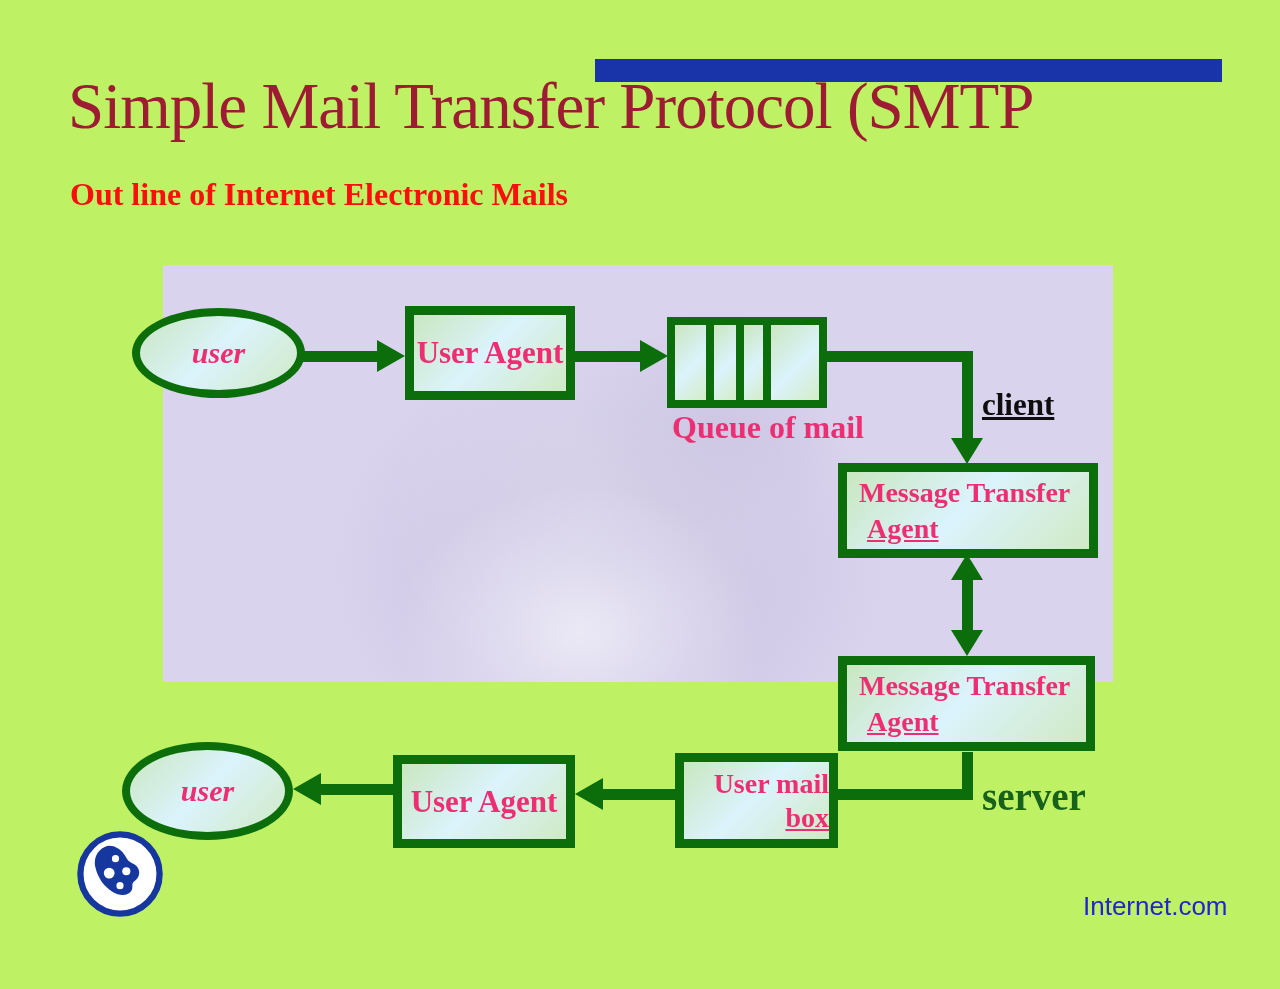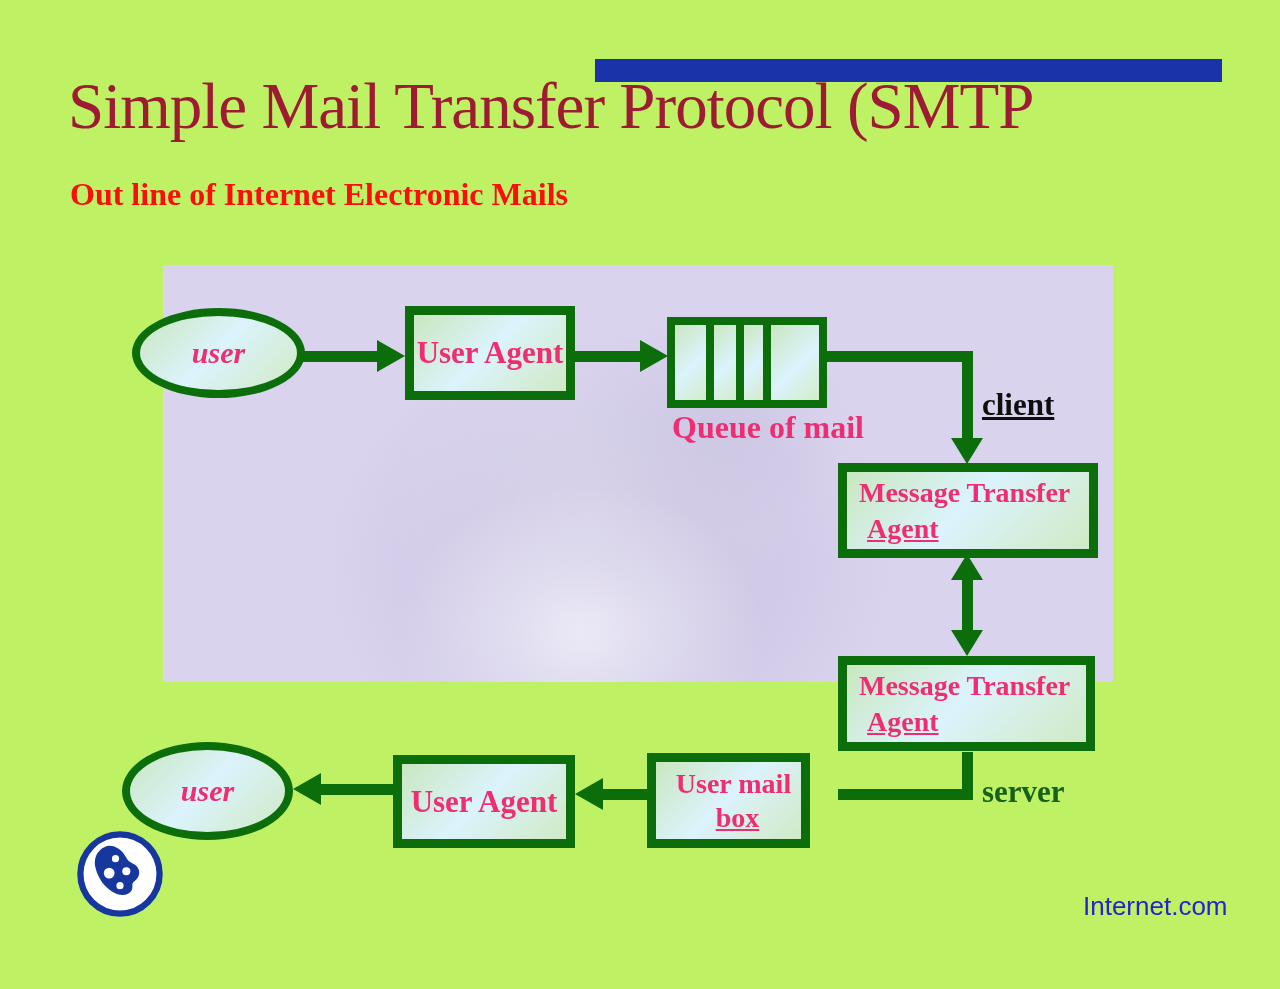--- a/index.html
+++ b/index.html
@@ -40,21 +40,21 @@
     color:var(--pink);font-weight:bold;z-index:3;
   }
   .ellipse{border-radius:50%;border-width:8px;font-size:30px;font-style:italic;}
   .el-user-top{left:132px;top:308px;width:173px;height:90px;}
   .el-user-bottom{left:122px;top:742px;width:171px;height:98px;}
   .bx-ua-top{left:405px;top:306px;width:170px;height:94px;font-size:31px;white-space:nowrap;}
   .bx-ua-bottom{left:393px;top:755px;width:182px;height:93px;font-size:31px;white-space:nowrap;}
   .bx-mta{width:260px;height:95px;font-size:28px;flex-direction:column;align-items:flex-start;justify-content:center;padding-left:12px;line-height:36px;white-space:nowrap;}
   .bx-mta-top{left:838px;top:463px;}
   .bx-mta-bottom{left:838px;top:656px;width:257px;}
-  .bx-mailbox{left:647px;top:753px;width:163px;height:95px;font-size:28px;flex-direction:column;align-items:center;justify-content:center;padding-left:10px;line-height:34px;}
+  .bx-mailbox{left:675px;top:753px;width:163px;height:95px;font-size:28px;flex-direction:column;align-items:flex-end;justify-content:center;padding-left:10px;line-height:34px;}
   .indent{padding-left:8px;text-decoration:underline;}
   
   .queue{
     position:absolute;left:667px;top:317px;width:160px;height:91px;box-sizing:border-box;
     border:8px solid var(--green);background:var(--green);
     display:flex;gap:8px;z-index:3;
   }
   .queue .cell{background:linear-gradient(135deg,#c9e7c0 0%,#dbf3fc 55%,#d3edc9 100%);height:100%;}
   .c1{flex:1.5;} .c2{flex:1.05;} .c3{flex:0.9;} .c4{flex:2.3;}
   
@@ -63,21 +63,21 @@
   .ah{position:absolute;width:0;height:0;z-index:2;}
   .ah.r{border-top:16px solid transparent;border-bottom:16px solid transparent;border-left:28px solid var(--green);}
   .ah.l{border-top:16px solid transparent;border-bottom:16px solid transparent;border-right:28px solid var(--green);}
   .ah.d{border-left:16px solid transparent;border-right:16px solid transparent;border-top:26px solid var(--green);}
   .ah.u{border-left:16px solid transparent;border-right:16px solid transparent;border-bottom:26px solid var(--green);}
   
   .lbl{position:absolute;font-weight:bold;z-index:5;white-space:nowrap;}
   .lbl-queue{left:657px;top:409px;font-size:32px;color:var(--pink);margin-left:15px;}
   .lbl-client{left:982px;top:387px;font-size:31px;color:#0e0e0e;text-decoration:underline;}
   .lbl-tcp{left:903px;top:589px;font-size:31px;color:#0e0e0e;word-spacing:7px;}
-  .lbl-server{left:982px;top:774px;font-size:31px;color:#17611a;}
+  .lbl-server{left:982px;top:774px;font-size:39px;color:#17611a;}
   
   .logo{position:absolute;left:75px;top:829px;width:90px;height:90px;z-index:4;}
   .watermark{
     position:absolute;left:1083px;top:891px;font-family:"Liberation Sans",sans-serif;
     font-size:26px;color:#2424cf;z-index:4;
   }
 </style>
 </head>
 <body>
 

